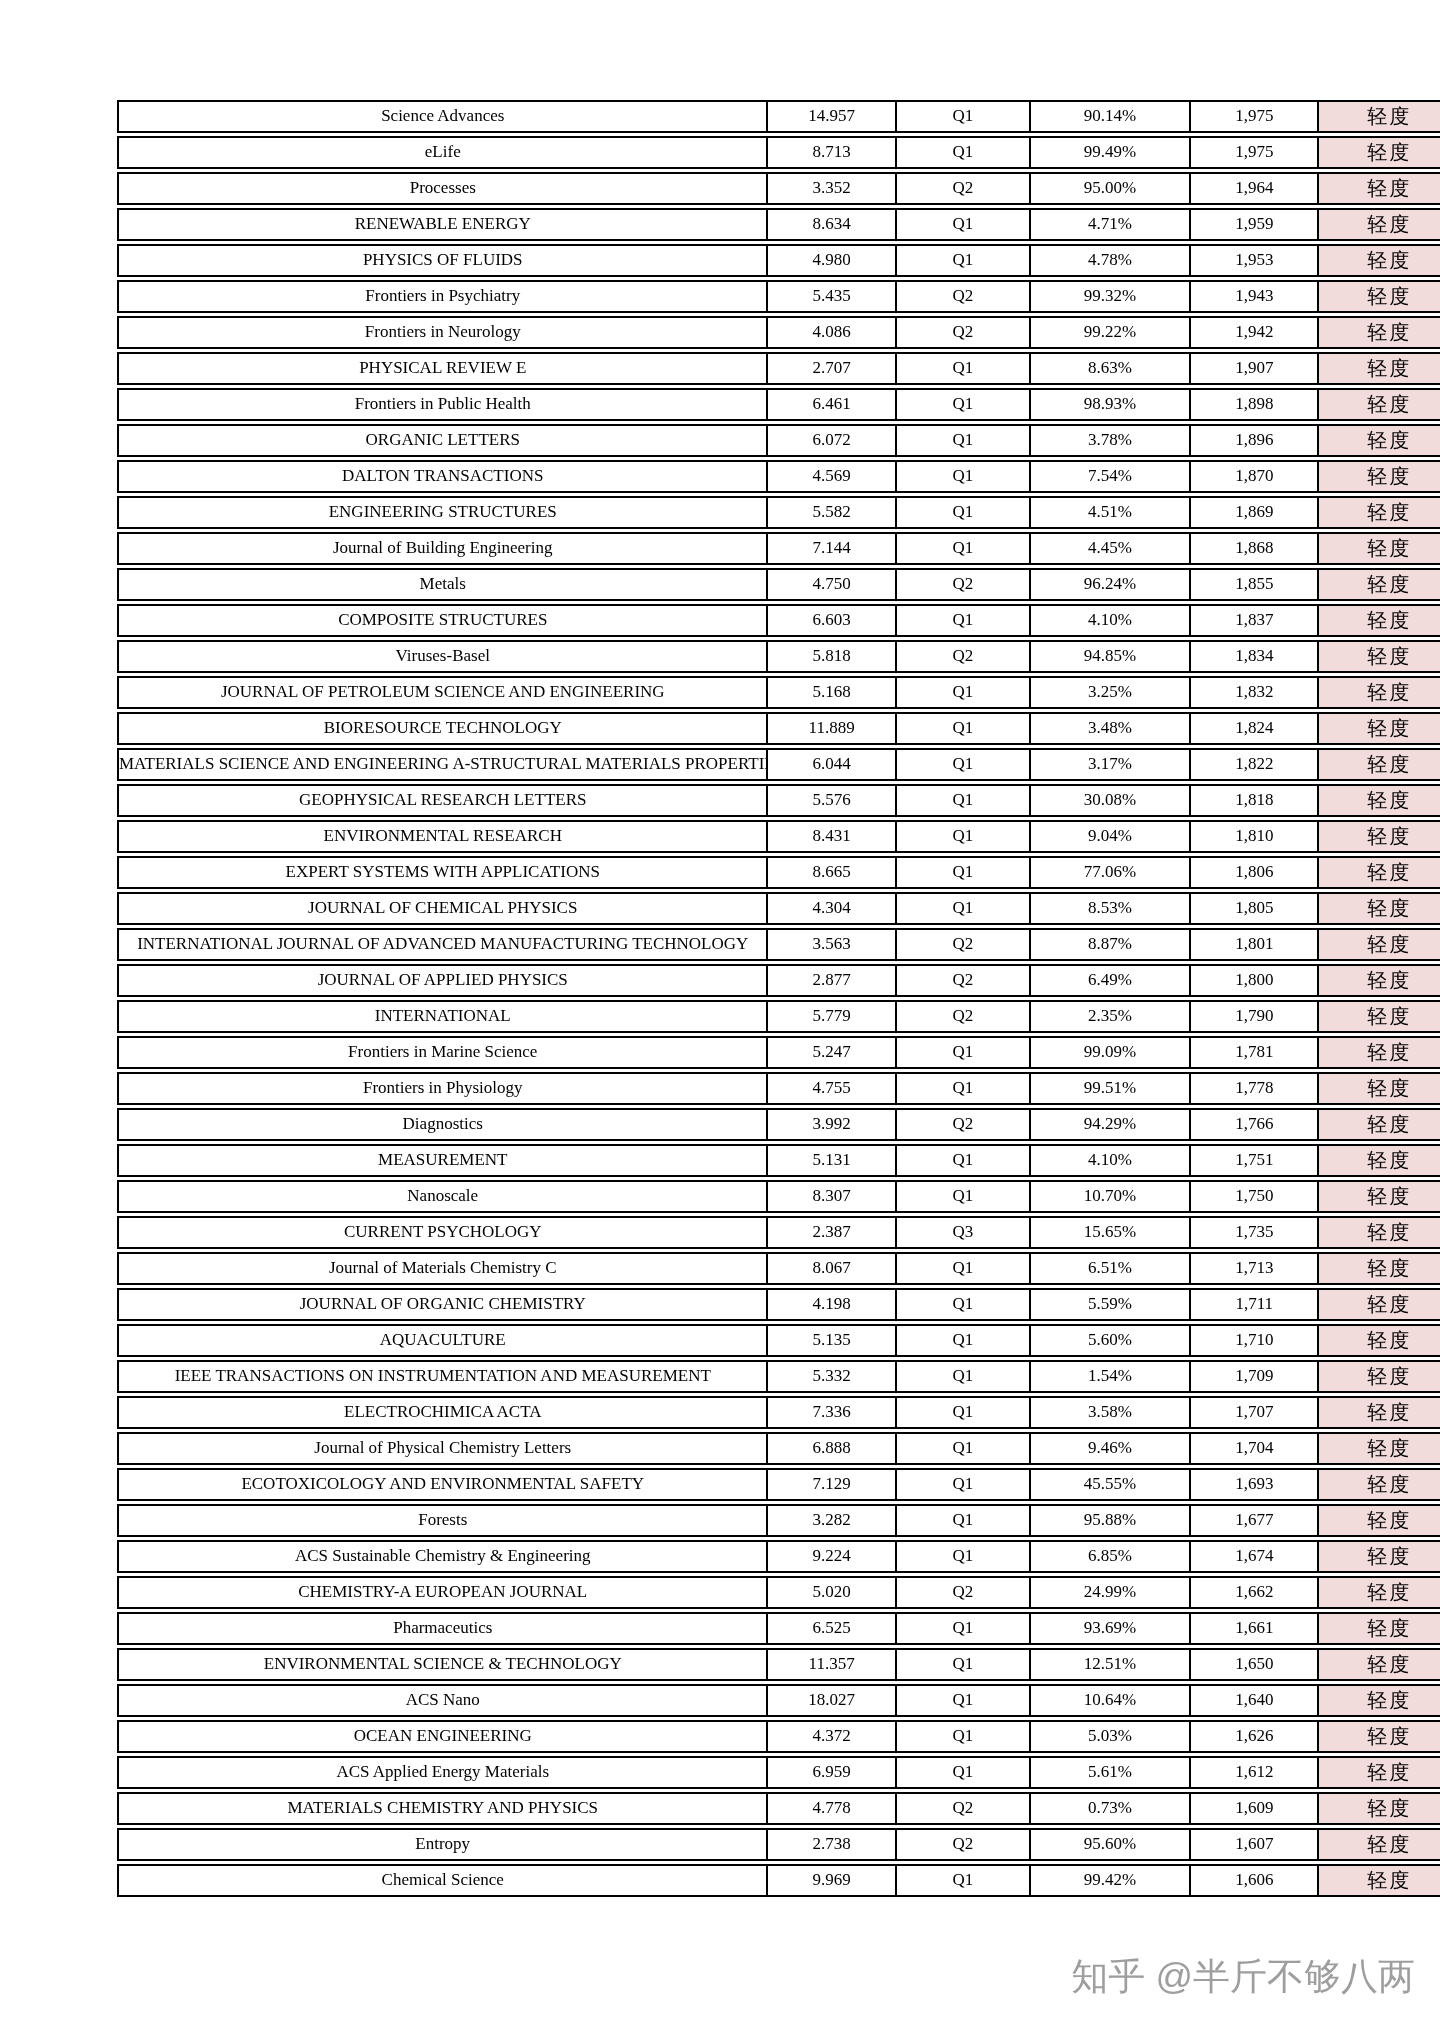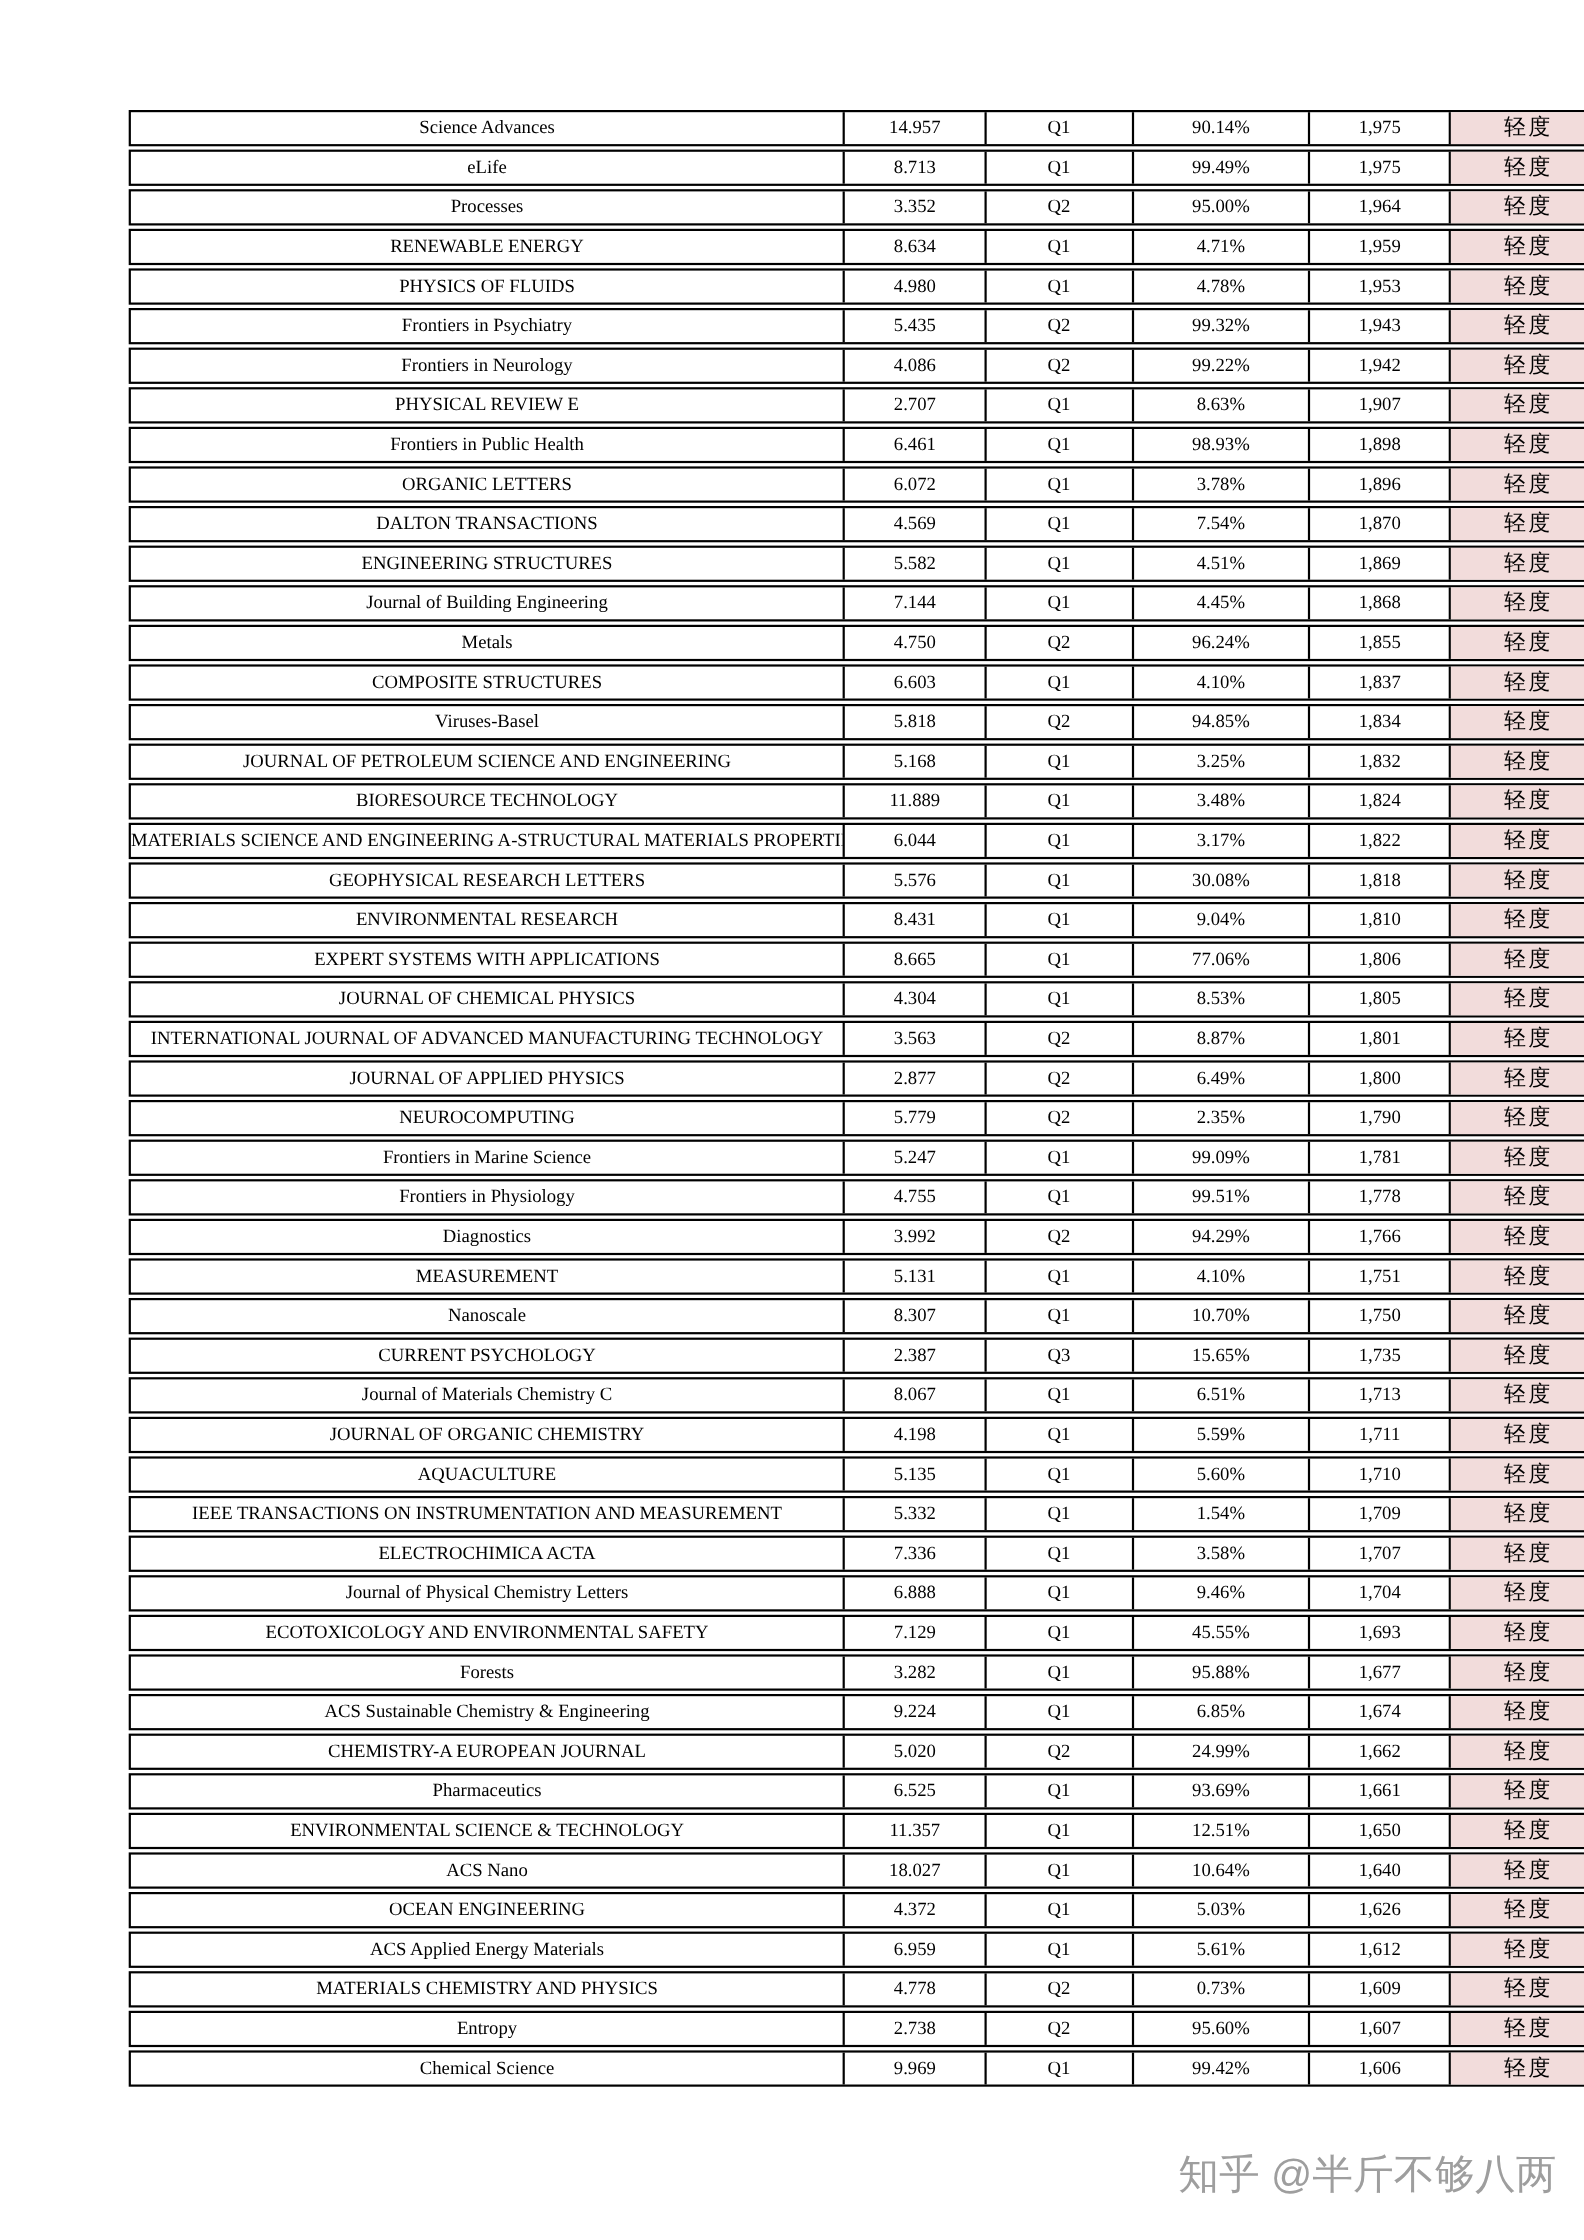--- a/index.html
+++ b/index.html
@@ -252,21 +252,21 @@
     </div>
     <div class="row">
       <div class="cell name">JOURNAL OF APPLIED PHYSICS</div>
       <div class="cell if">2.877</div>
       <div class="cell q">Q2</div>
       <div class="cell pct">6.49%</div>
       <div class="cell cnt">1,800</div>
       <div class="cell label" style="background: rgb(242, 220, 219);">轻度</div>
     </div>
     <div class="row">
-      <div class="cell name">NEUROCOMPUTING</div>
+      <div class="cell name">INTERNATIONAL</div>
       <div class="cell if">5.779</div>
       <div class="cell q">Q2</div>
       <div class="cell pct">2.35%</div>
       <div class="cell cnt">1,790</div>
       <div class="cell label" style="background: rgb(242, 220, 219);">轻度</div>
     </div>
     <div class="row">
       <div class="cell name">Frontiers in Marine Science</div>
       <div class="cell if">5.247</div>
       <div class="cell q">Q1</div>

